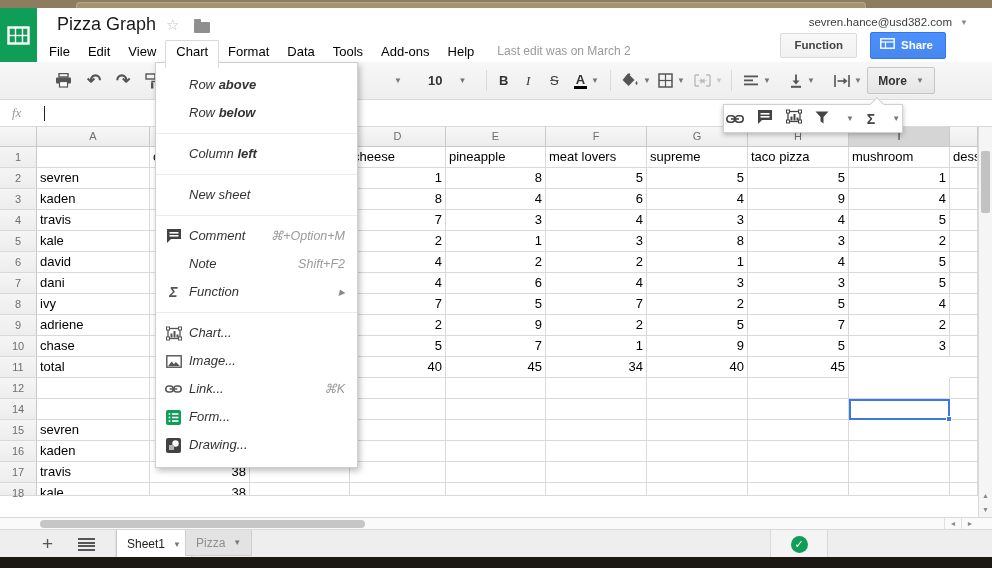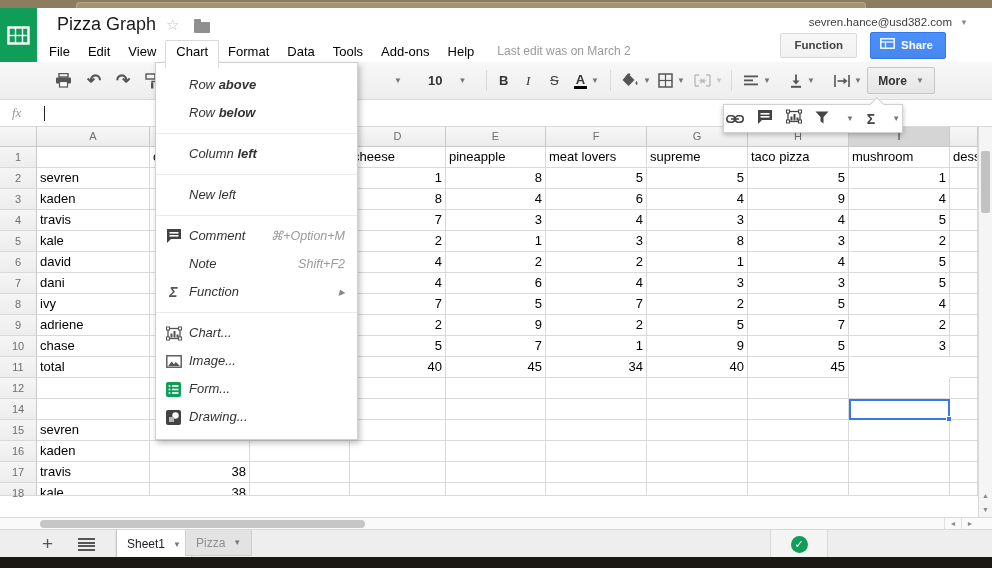--- a/index.html
+++ b/index.html
@@ -542,21 +542,21 @@
       <div class="harrow">►</div>
     </div>
   </div>
 
   <div class="insert-menu" id="insert-menu">
       <div class="imenu-item"><span><span>Row </span><span class="bold">above</span></span></div>
       <div class="imenu-item"><span><span>Row </span><span class="bold">below</span></span></div>
       <div class="imenu-sep"></div>
       <div class="imenu-item"><span><span>Column </span><span class="bold">left</span></span></div>
       <div class="imenu-sep"></div>
-      <div class="imenu-item"><span>New left</span></div>
+      <div class="imenu-item"><span>New sheet</span></div>
       <div class="imenu-sep"></div>
       <div class="imenu-item"><span class="micon">
           <svg width="16" height="14" viewBox="0 0 16 14">
             <path d="M1 0 h14 v10 H5 l-4 4 z" fill="#424242"></path>
             <rect x="3.5" y="3" width="9" height="1.6" fill="#fff"></rect>
             <rect x="3.5" y="6" width="9" height="1.6" fill="#fff"></rect>
           </svg>
         </span><span>Comment</span><span class="shortcut">⌘+Option+M</span></div>
       <div class="imenu-item"><span>Note</span><span class="shortcut">Shift+F2</span></div>
       <div class="imenu-item"><span class="micon">
@@ -575,20 +575,27 @@
             <rect x="12.5" y="11" width="3" height="3" fill="#fff" stroke="#555"></rect>
           </svg>
         </span><span>Chart...</span></div>
       <div class="imenu-item"><span class="micon">
           <svg width="16" height="13" viewBox="0 0 16 13">
             <rect x="0.8" y="0.8" width="14.4" height="11.4" fill="none" stroke="#555" stroke-width="1.4"></rect>
             <path d="M2.5 10.5 l3.2 -4 2.3 2.7 1.8 -2.2 3.7 3.5 v0.5 h-11 z" fill="#555"></path>
           </svg>
         </span><span>Image...</span></div>
       <div class="imenu-item"><span class="micon">
+          <svg width="18" height="10" viewBox="0 0 18 10">
+            <rect x="0.8" y="1.8" width="8" height="6.4" rx="3.2" fill="none" stroke="#555" stroke-width="1.6"></rect>
+            <rect x="9.2" y="1.8" width="8" height="6.4" rx="3.2" fill="none" stroke="#555" stroke-width="1.6"></rect>
+            <line x1="5" y1="5" x2="13" y2="5" stroke="#555" stroke-width="1.6"></line>
+          </svg>
+        </span><span>Link...</span><span class="shortcut">⌘K</span></div>
+      <div class="imenu-item"><span class="micon">
           <svg width="15" height="15" viewBox="0 0 15 15">
             <rect x="0" y="0" width="15" height="15" rx="2" fill="#0f9d58"></rect>
             <circle cx="3.5" cy="4" r="1" fill="#fff"></circle>
             <rect x="6" y="3.2" width="6.5" height="1.6" fill="#fff"></rect>
             <circle cx="3.5" cy="7.5" r="1" fill="#fff"></circle>
             <rect x="6" y="6.7" width="6.5" height="1.6" fill="#fff"></rect>
             <circle cx="3.5" cy="11" r="1" fill="#fff"></circle>
             <rect x="6" y="10.2" width="6.5" height="1.6" fill="#fff"></rect>
           </svg>
         </span><span>Form...</span></div>

